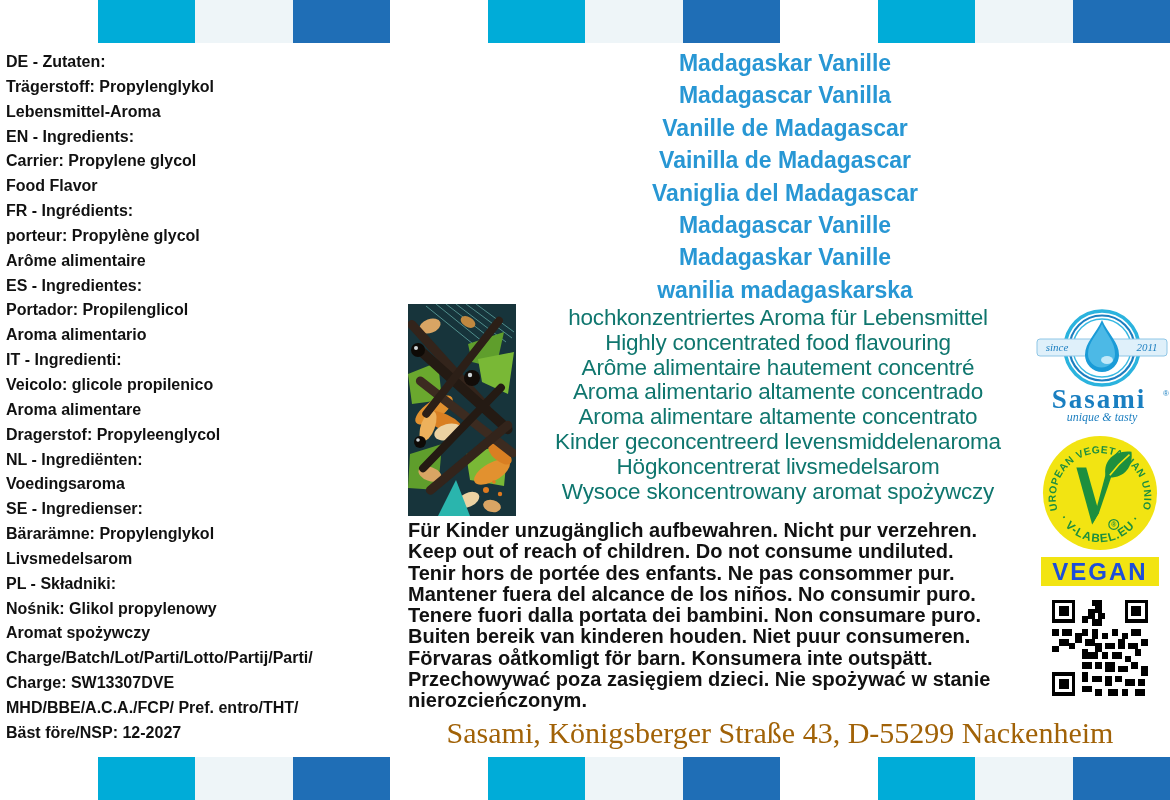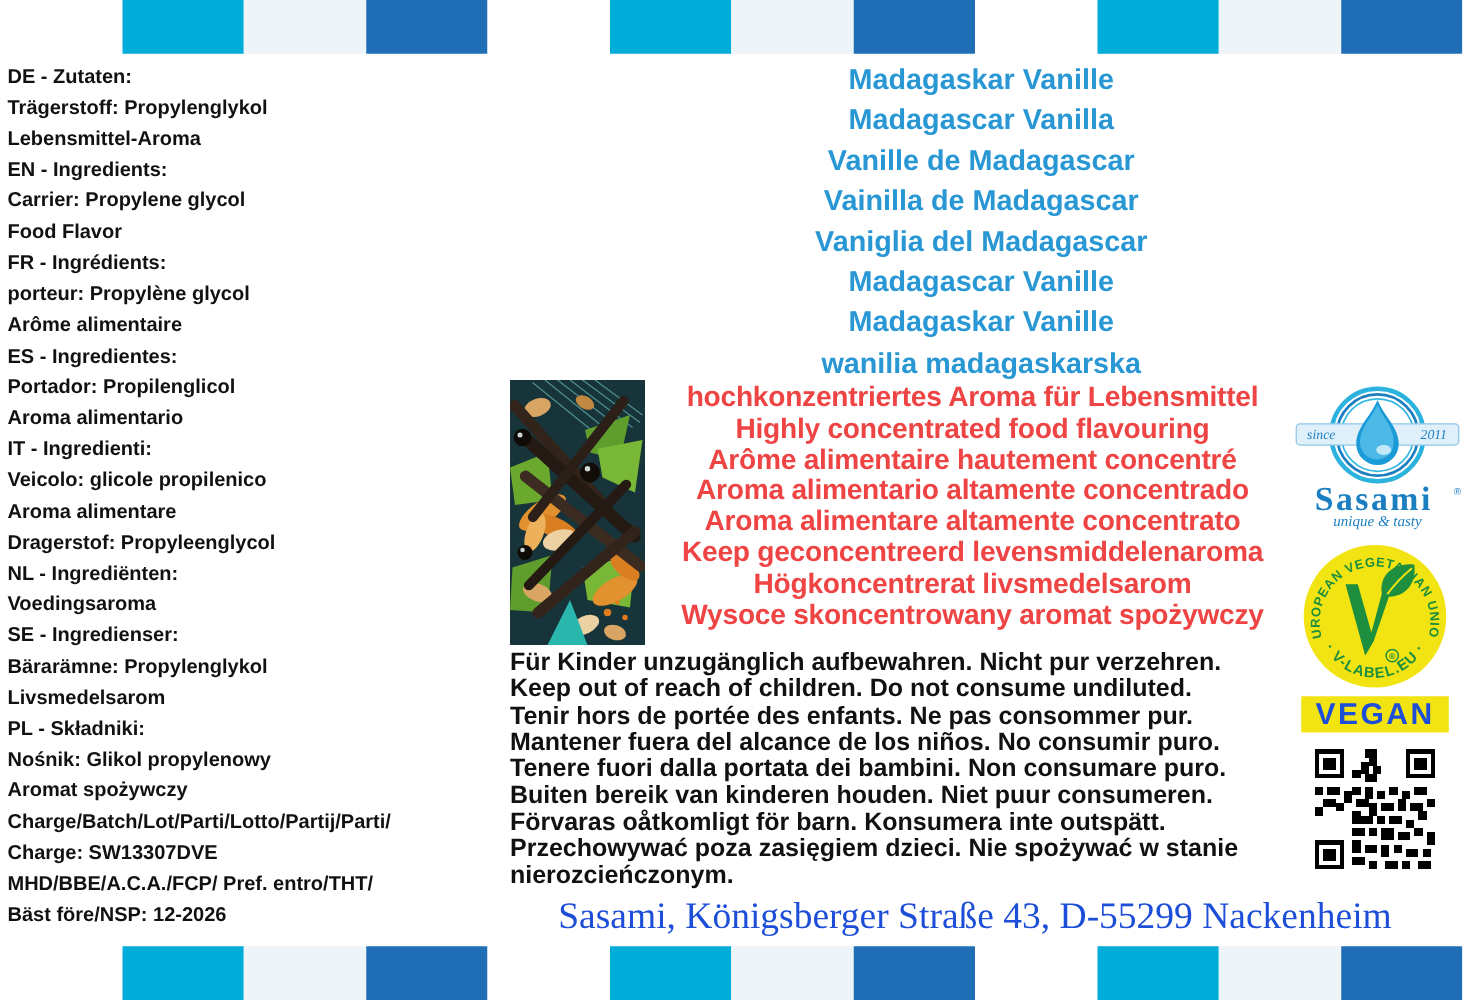--- a/index.html
+++ b/index.html
@@ -19,33 +19,33 @@
   }
   .ing-line{white-space:nowrap;}
   
   .names{
     position:absolute;left:455px;top:47px;width:660px;text-align:center;
     font-weight:bold;font-size:23px;line-height:32.4px;color:#2897d4;
   }
   
   .claims{
     position:absolute;left:514px;top:306px;width:528px;text-align:center;
-    font-weight:bold;font-size:22.5px;line-height:24.8px;color:#ef4444;
+    font-weight:normal;font-size:22.5px;line-height:24.8px;color:#0f766e;
     letter-spacing:-0.2px;
   }
   .claims > div{white-space:nowrap;}
   
   .warnings{
     position:absolute;left:408px;top:520px;width:632px;text-align:left;
     font-weight:bold;font-size:20px;line-height:21.3px;color:#111;
   }
   
   .address{
     position:absolute;left:390px;top:716px;width:780px;text-align:center;
-    font-family:"Liberation Serif",serif;font-size:30px;color:#1d4ed8;
+    font-family:"Liberation Serif",serif;font-size:30px;color:#a16207;
   }
   
   .vanilla-art{position:absolute;left:408px;top:304px;width:108px;height:212px;}
   .vanilla-art svg{display:block;width:100%;height:100%;}
   
   .sasami-logo{position:absolute;left:1035px;top:308px;width:135px;height:120px;}
   .vlabel-logo{position:absolute;left:1041px;top:434px;width:118px;height:119px;}
   .vegan-badge{
     position:absolute;left:1041px;top:557px;width:118px;height:29px;
     background:#f2e412;color:#1d4ed8;font-weight:bold;font-size:24px;
@@ -95,21 +95,21 @@
       <div class="ing-line">Voedingsaroma</div>
       <div class="ing-line">SE - Ingredienser:</div>
       <div class="ing-line">Bärarämne: Propylenglykol</div>
       <div class="ing-line">Livsmedelsarom</div>
       <div class="ing-line">PL - Składniki:</div>
       <div class="ing-line">Nośnik: Glikol propylenowy</div>
       <div class="ing-line">Aromat spożywczy</div>
       <div class="ing-line">Charge/Batch/Lot/Parti/Lotto/Partij/Parti/</div>
       <div class="ing-line">Charge: SW13307DVE</div>
       <div class="ing-line">MHD/BBE/A.C.A./FCP/ Pref. entro/THT/</div>
-      <div class="ing-line">Bäst före/NSP: 12-2026</div>
+      <div class="ing-line">Bäst före/NSP: 12-2027</div>
     </div>
 
   <div class="names">
       <div>Madagaskar Vanille</div>
       <div>Madagascar Vanilla</div>
       <div>Vanille de Madagascar</div>
       <div>Vainilla de Madagascar</div>
       <div>Vaniglia del Madagascar</div>
       <div>Madagascar Vanille</div>
       <div>Madagaskar Vanille</div>
@@ -173,21 +173,21 @@
       </g>
     </svg>
   </div>
 
   <div class="claims">
       <div>hochkonzentriertes Aroma für Lebensmittel</div>
       <div>Highly concentrated food flavouring</div>
       <div>Arôme alimentaire hautement concentré</div>
       <div>Aroma alimentario altamente concentrado</div>
       <div>Aroma alimentare altamente concentrato</div>
-      <div>Keep geconcentreerd levensmiddelenaroma</div>
+      <div>Kinder geconcentreerd levensmiddelenaroma</div>
       <div>Högkoncentrerat livsmedelsarom</div>
       <div>Wysoce skoncentrowany aromat spożywczy</div>
     </div>
 
   <div class="warnings">
       <div>Für Kinder unzugänglich aufbewahren. Nicht pur verzehren.</div>
       <div>Keep out of reach of children. Do not consume undiluted.</div>
       <div>Tenir hors de portée des enfants. Ne pas consommer pur.</div>
       <div>Mantener fuera del alcance de los niños. No consumir puro.</div>
       <div>Tenere fuori dalla portata dei bambini. Non consumare puro.</div>

